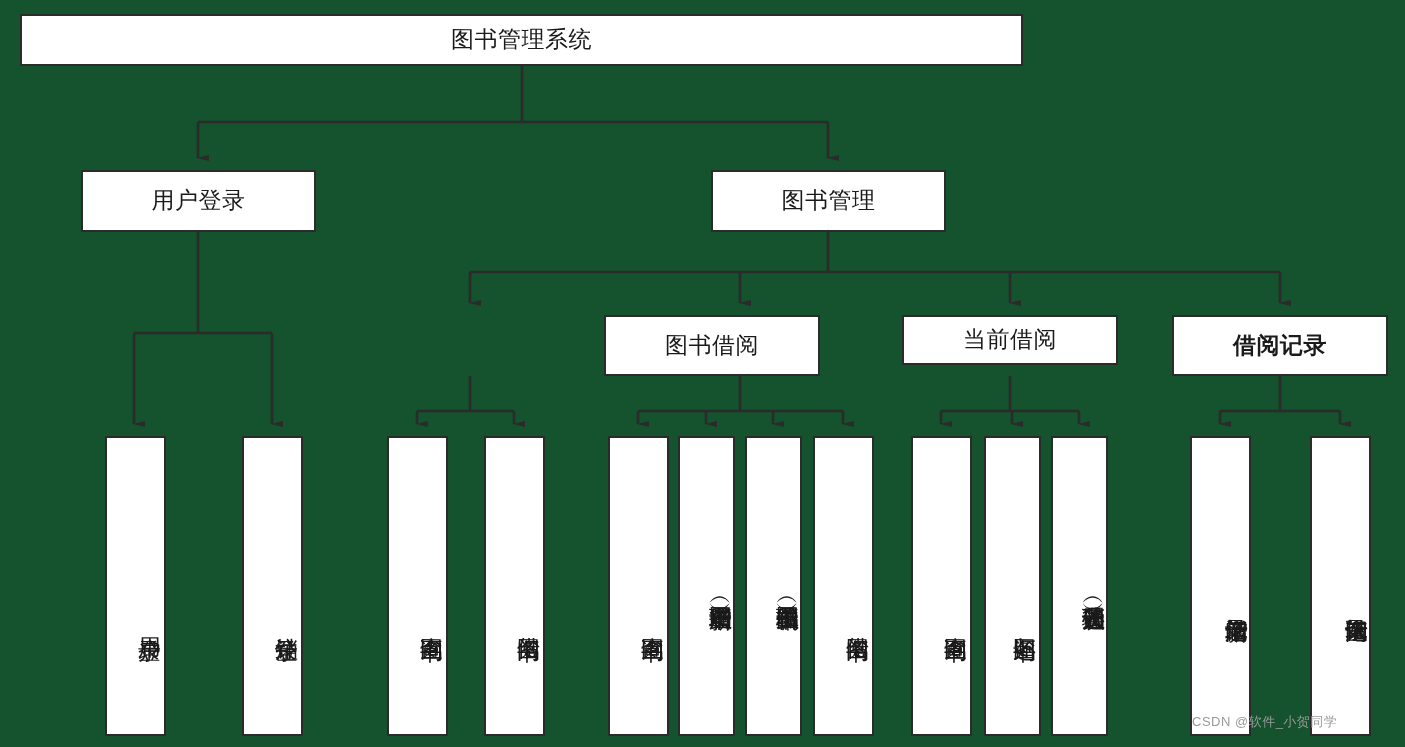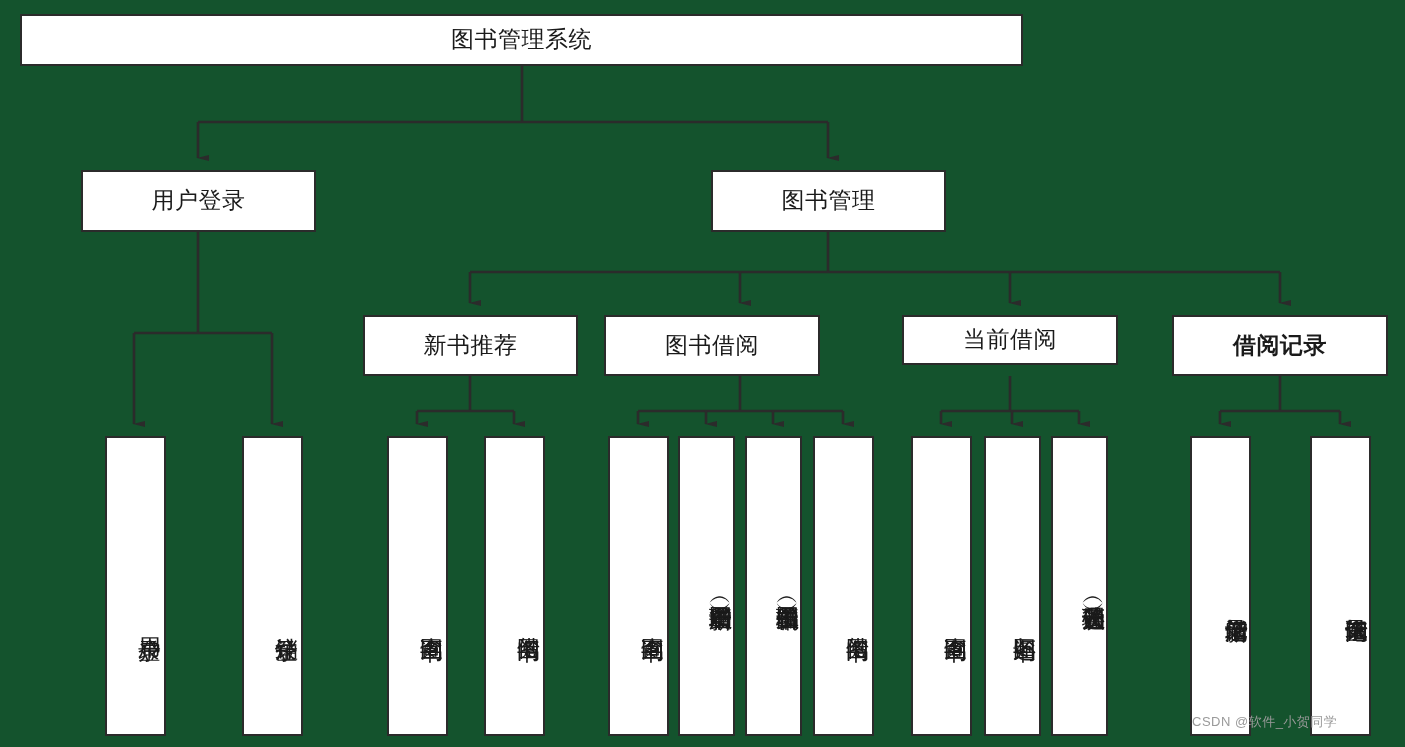--- a/index.html
+++ b/index.html
@@ -117,21 +117,20 @@
       <path d="M1220,411 L1220,424" marker-end="url(#arw)"></path>
       <path d="M1340,411 L1340,424" marker-end="url(#arw)"></path>
     </g>
   </svg>
 
   <div class="node node-h" style="left:20px; top:14px; width:1003px; height:52px;">图书管理系统</div>
 
   <div class="node node-h" style="left:81px; top:170px; width:235px; height:62px;">用户登录</div>
   <div class="node node-h" style="left:711px; top:170px; width:235px; height:62px;">图书管理</div>
 
-  <div class="node node-h" style="left:363px; top:315px; width:215px; height:61px;">新书推荐</div>
   <div class="node node-h" style="left:604px; top:315px; width:216px; height:61px;">图书借阅</div>
   <div class="node node-h" style="left:902px; top:315px; width:216px; height:50px;">当前借阅</div>
   <div class="node node-h" style="left:1172px; top:315px; width:216px; height:61px;font-weight:bold;">借阅记录</div>
 
   <div class="node node-v" style="left:105px; top:436px; width:61px; height:300px; padding-top:70px;">用户登录</div>
   <div class="node node-v" style="left:242px; top:436px; width:61px; height:300px; padding-top:70px;">注销登录</div>
 
   <div class="node node-v" style="left:387px; top:436px; width:61px; height:300px; padding-top:70px;">查询图书</div>
   <div class="node node-v" style="left:484px; top:436px; width:61px; height:300px; padding-top:70px;">借阅图书</div>
 

